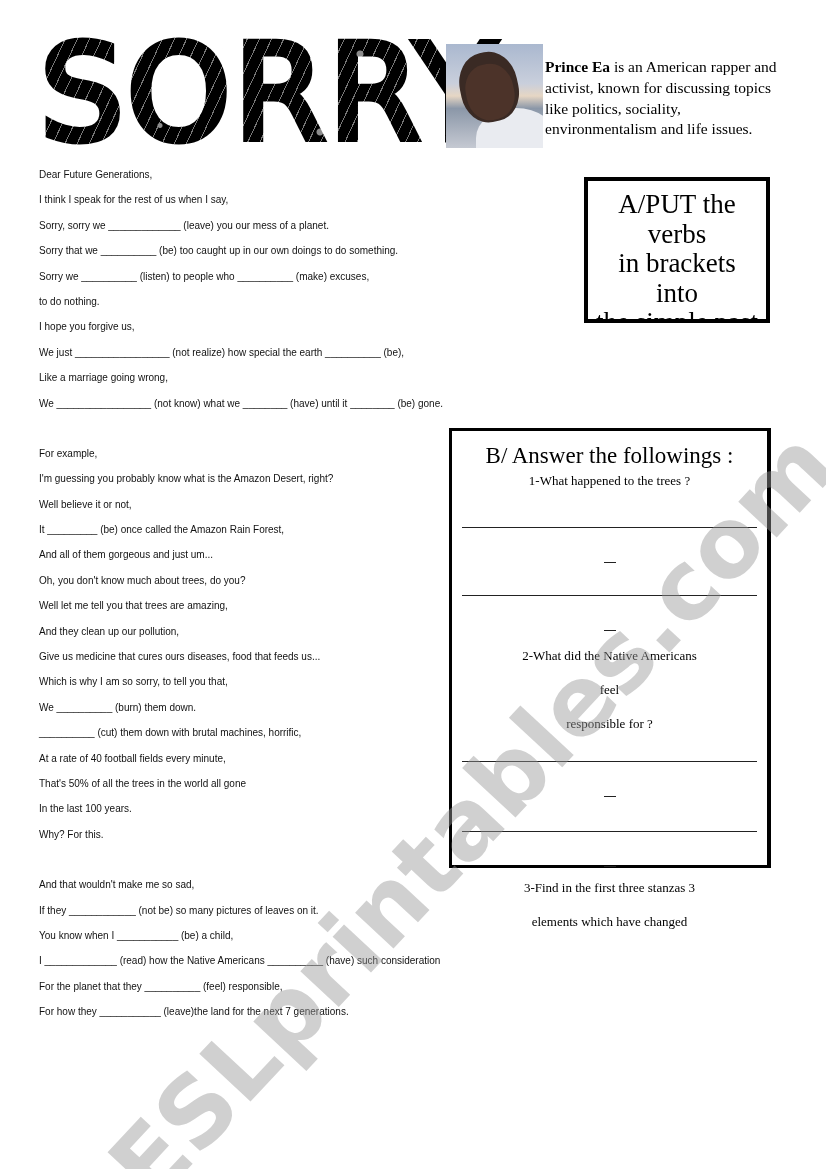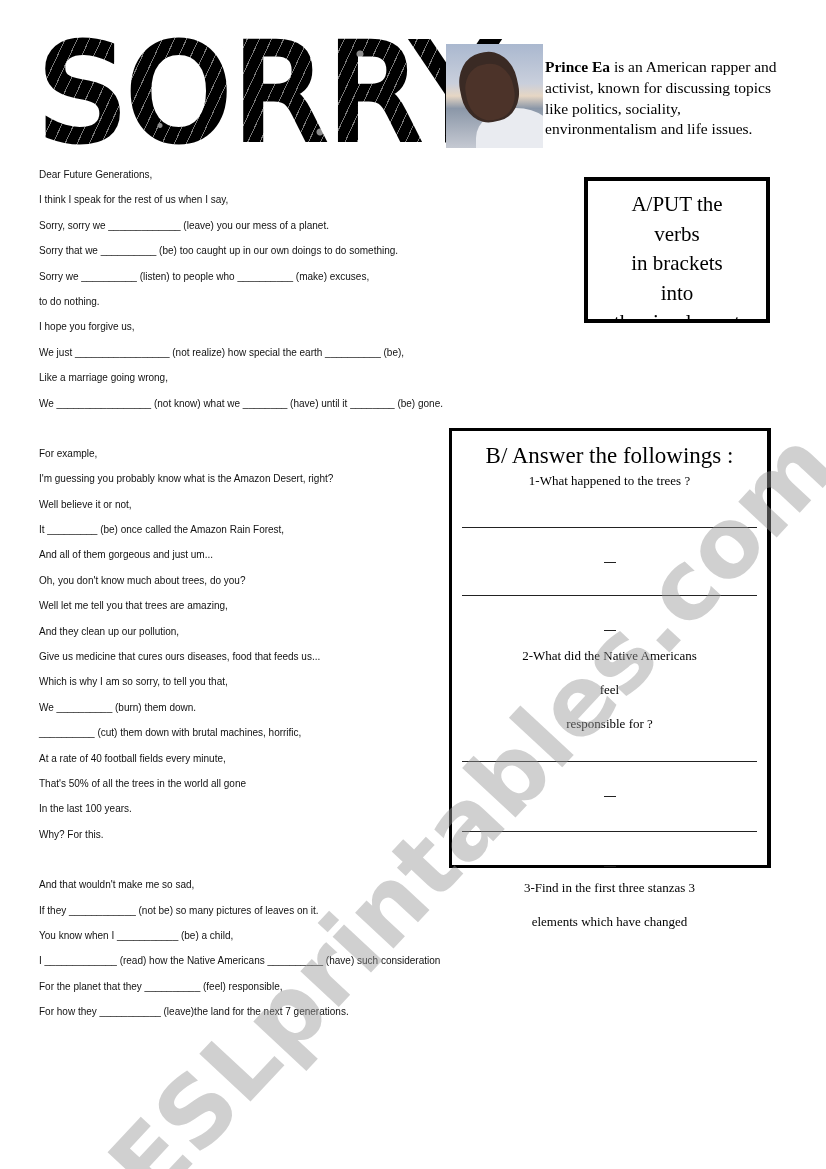--- a/index.html
+++ b/index.html
@@ -43,21 +43,21 @@
 
     
     .poem { position: absolute; left: 39px; top: 165px; width: 540px; font-family: "Liberation Sans", sans-serif; font-size: 10px; color: #111; }
     .line { height: 25.4px; line-height: 20px; white-space: nowrap; }
     .stanza-gap { height: 25px; }
 
     
     .box-a {
       position: absolute; left: 584px; top: 177px; width: 186px; height: 146px;
       border: 4px solid #000; overflow: hidden; background: #fff;
-      font-family: "Liberation Serif", serif; font-size: 21px; line-height: 29.5px; text-align: center; color: #000;
+      font-family: "Liberation Serif", serif; font-size: 27px; line-height: 29.5px; text-align: center; color: #000;
       padding-top: 9px; box-sizing: border-box;
     }
 
     
     .box-b {
       position: absolute; left: 449px; top: 428px; width: 322px; height: 440px;
       border: 3px solid #000; border-right-width: 4px; background: #fff; box-sizing: border-box;
       font-family: "Liberation Serif", serif; text-align: center; color: #000;
     }
     .box-b .heading { font-size: 23px; line-height: 26px; margin-top: 12px; }

